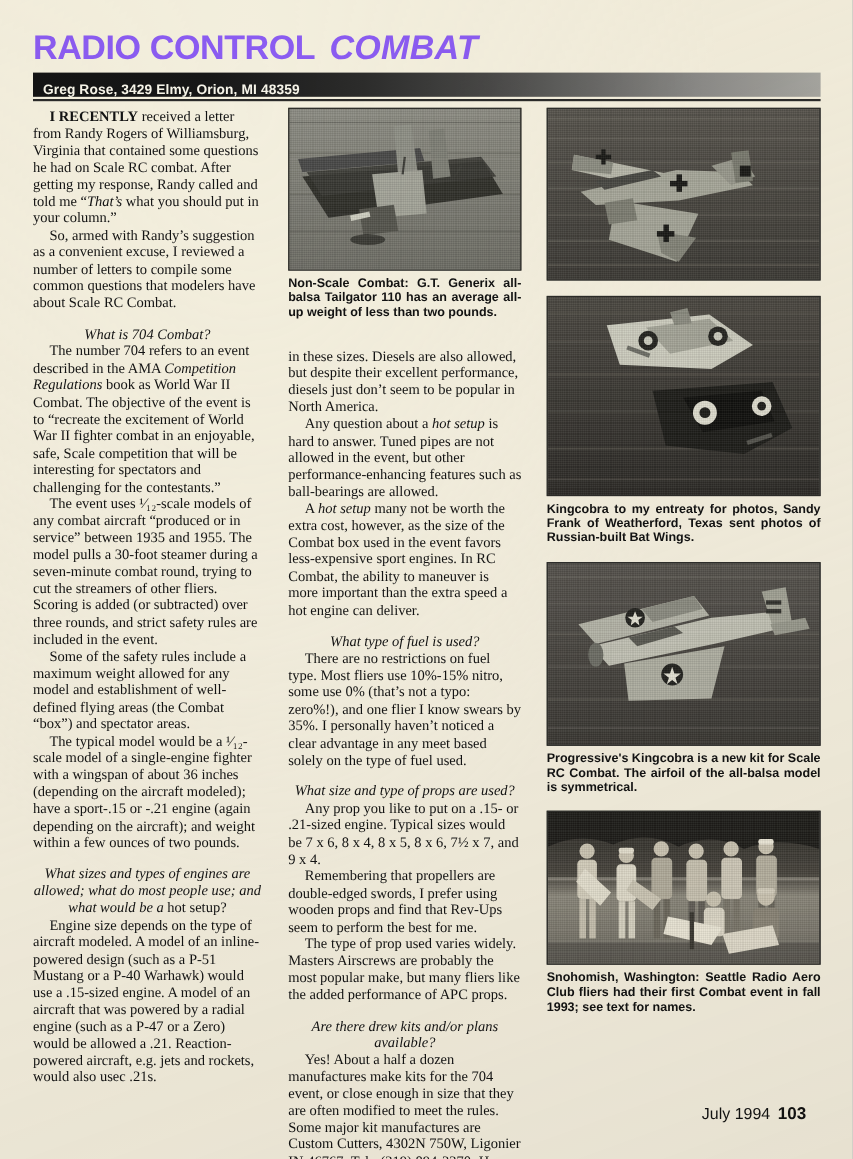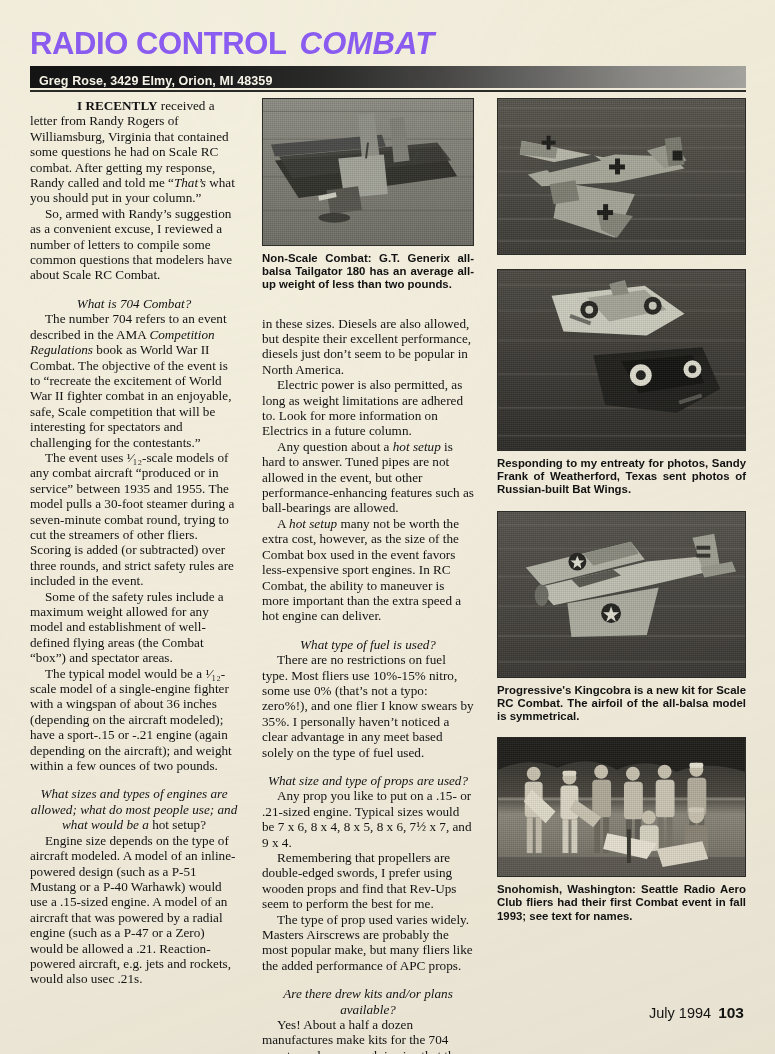--- a/index.html
+++ b/index.html
@@ -87,21 +87,21 @@
 
   .body-p {
     font-size: 13.2px;
     line-height: 15.4px;
     text-align: left;
     margin: 0;
     text-indent: 15px;
     hyphens: none;
   }
   .body-p.noindent { text-indent: 0; margin-top: 24px; }
-  .body-p b { font-weight: bold; margin-left: 32px; }
+  .body-p b { font-weight: bold; }
   .body-p i { font-style: italic; }
   .q-head {
     font-size: 13.2px;
     line-height: 15.4px;
     font-style: italic;
     margin: 0;
     margin-top: 13px;
     text-indent: 0;
     text-align: center;
   }
@@ -131,21 +131,21 @@
     line-height: 13.2px;
     margin-top: 6px;
     color: #121212;
     text-align: justify;
     text-align-last: left;
   }
 
   
   #footer {
     position: absolute;
-    left: 495px;
+    left: 484px;
     top: 1004px;
     width: 249px;
     text-align: right;
     font-family: "Liberation Sans", "DejaVu Sans", sans-serif;
     font-size: 14.5px;
     color: #121212;
   }
   #footer .pagenum {
     font-weight: bold;
     font-size: 15.5px;
@@ -212,25 +212,24 @@
 
         <polygon points="64,92 96,88 100,112 68,116" fill="#55554f"></polygon>
         <rect x="56" y="96" width="18" height="5" fill="#cfd0c6" transform="rotate(-12 65 98)"></rect>
         <ellipse cx="72" cy="120" rx="16" ry="5" fill="#232320" opacity="0.7"></ellipse>
 
         <line x1="104" y1="60" x2="106" y2="44" stroke="#3c3c38" stroke-width="2"></line>
         <line x1="152" y1="62" x2="158" y2="52" stroke="#3c3c38" stroke-width="2"></line>
       </svg>
       <div class="photo-grain"></div>
     </div>
-    <div class="caption">Non-Scale Combat: G.T. Generix all-balsa Tailgator 180 has an average all-up weight of less than two pounds.</div>
+    <div class="caption">Non-Scale Combat: G.T. Generix all-balsa Tailgator 110 has an average all-up weight of less than two pounds.</div>
 
     <div id="col-2-text" style="margin-top:9px;">
         <p class="body-p noindent">in these sizes. Diesels are also allowed, but despite their excellent performance, diesels just don’t seem to be popular in North America.</p>
-        <p class="body-p">Electric power is also permitted, as long as weight limitations are adhered to.  Look for more information on Electrics in a future column.</p>
         <p class="body-p">Any question about a <i>hot setup</i> is hard to answer. Tuned pipes are not allowed in the event, but other performance-enhancing features such as ball-bearings are allowed.</p>
         <p class="body-p">A <i>hot setup</i> many not be worth the extra cost, however, as the size of the Combat box used in the event favors less-expensive sport engines. In RC Combat, the ability to maneuver is more important than the extra speed a hot engine can deliver.</p>
         <p class="q-head">What type of fuel is used?</p>
         <p class="body-p">There are no restrictions on fuel type. Most fliers use 10%-15% nitro, some use 0% (that’s not a typo: zero%!), and one flier I know swears by 35%. I personally haven’t noticed a clear advantage in any meet based solely on the type of fuel used.</p>
         <p class="q-head">What size and type of props are used?</p>
         <p class="body-p">Any prop you like to put on a .15- or .21-sized engine. Typical sizes would be 7 x 6, 8 x 4, 8 x 5, 8 x 6, 7½ x 7, and 9 x 4.</p>
         <p class="body-p">Remembering that propellers are double-edged swords, I prefer using wooden props and find that Rev-Ups seem to perform the best for me.</p>
         <p class="body-p">The type of prop used varies widely. Masters Airscrews are probably the most popular make, but many fliers like the added performance of APC props.</p>
         <p class="q-head">Are there drew kits and/or plans available?</p>
         <p class="body-p">Yes! About a half a dozen manufactures make kits for the 704 event, or close enough in size that they are often modified to meet the rules. Some major kit manufactures are Custom Cutters, 4302N 750W, Ligonier IN 46767; Tel.: (219) 894-3370; House of Balsa, 10101 Yucca Rd., Adelanto CA 92301; Tel.: (619) 246-6426; Precision Aero, 1561 River Highlands Dr, Oconomowoc WI 53066;</p>
@@ -317,21 +316,21 @@
         <circle cx="144" cy="106" r="11" fill="#e3e2d8"></circle>
         <circle cx="144" cy="106" r="5" fill="#1f1f1c"></circle>
         <circle cx="196" cy="100" r="9" fill="#e3e2d8"></circle>
         <circle cx="196" cy="100" r="4" fill="#1f1f1c"></circle>
 
         <rect x="72" y="48" width="22" height="4" fill="#6f706a" transform="rotate(20 83 50)"></rect>
         <rect x="182" y="128" width="24" height="4" fill="#555550" transform="rotate(-18 194 130)"></rect>
       </svg>
       <div class="photo-grain"></div>
     </div>
-    <div class="caption">Responding to my entreaty for photos, Sandy Frank of Weatherford, Texas sent photos of Russian-built Bat Wings.</div>
+    <div class="caption">Kingcobra to my entreaty for photos, Sandy Frank of Weatherford, Texas sent photos of Russian-built Bat Wings.</div>
 
     <div class="photo" style="width:249px;height:167px;margin-top:14px;">
       <svg class="scene" viewBox="0 0 249 167" preserveAspectRatio="none">
         <defs>
           <linearGradient id="g-grass3" x1="0" y1="0" x2="0" y2="1">
             <stop offset="0" stop-color="#575450"></stop>
               <stop offset="1" stop-color="#3b3935"></stop>
           </linearGradient>
         </defs>
         <rect width="249" height="167" fill="url(#g-grass3)"></rect>

